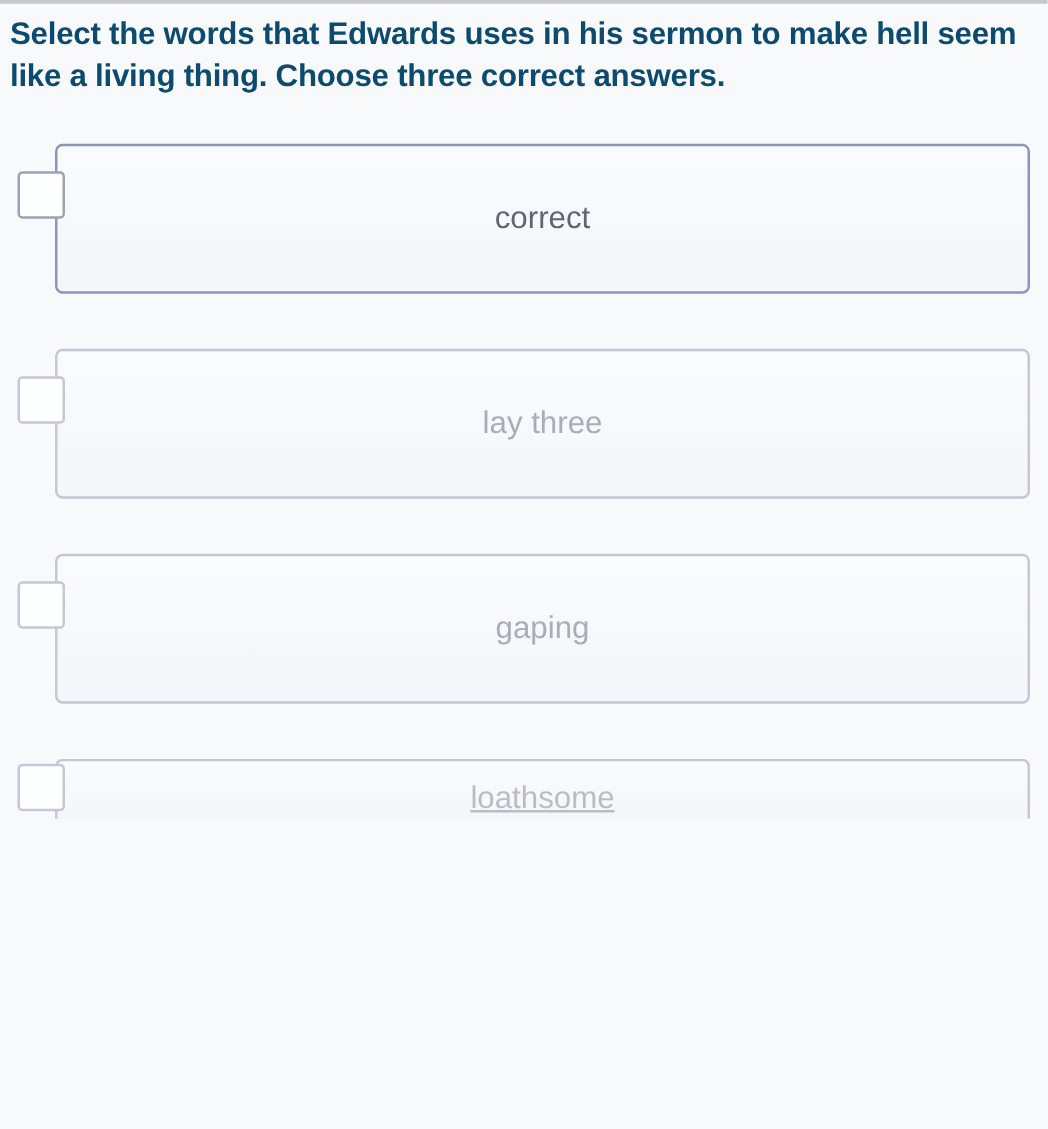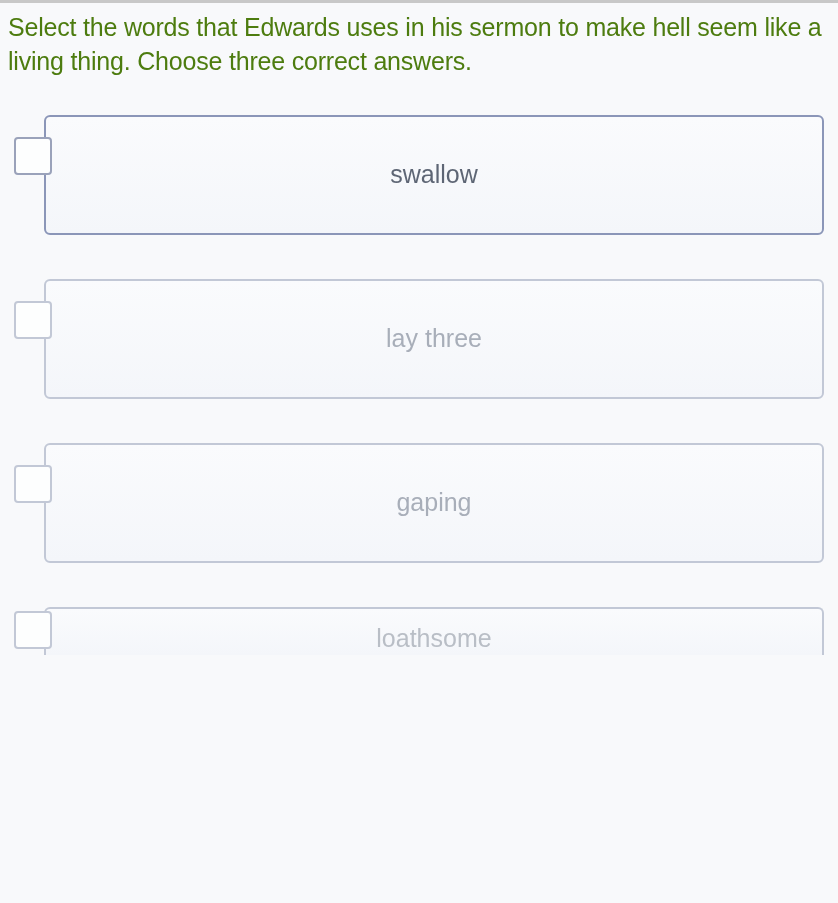--- a/index.html
+++ b/index.html
@@ -12,23 +12,23 @@
       background: #f8f9fb;
       width: 838px;
       height: 903px;
       overflow: hidden;
       padding: 8px 14px 0 8px;
       border-top: 3px solid #c8c8c8;
     }
     .question-text {
       font-size: 25px;
       line-height: 1.35;
-      color: #4d7c0f;
+      color: #0c4a6e;
       margin-bottom: 36px;
-      font-weight: 400;
+      font-weight: 700;
       letter-spacing: -0.2px;
     }
     .options {
       padding-left: 6px;
     }
     .option-wrapper {
       position: relative;
       margin-bottom: 44px;
     }
     .option-box {
@@ -61,20 +61,21 @@
       border-color: #c2c8d6;
     }
     .faded .option-label {
       color: #a8aeb9;
     }
     .faded .checkbox {
       border-color: #c2c8d6;
     }
     .faded2 .option-label {
       color: #b9bec6;
+      text-decoration: underline;
     }
     .last .option-box {
       border-bottom: none;
       border-radius: 6px 6px 0 0;
       height: 48px;
       align-items: flex-end;
       padding-bottom: 2px;
     }
     .last .checkbox {
       top: 4px;
@@ -83,21 +84,21 @@
 </head>
 <body>
 
 <div class="question-text">Select the words that Edwards uses in his sermon to make hell seem like a living thing. Choose three correct answers.</div>
 
 <div class="options">
 
   <div class="option-wrapper">
     <div class="checkbox"></div>
     <div class="option-box">
-      <span class="option-label">swallow</span>
+      <span class="option-label">correct</span>
     </div>
   </div>
 
 
   <div class="option-wrapper faded">
     <div class="checkbox"></div>
     <div class="option-box">
       <span class="option-label">lay three</span>
     </div>
   </div>

